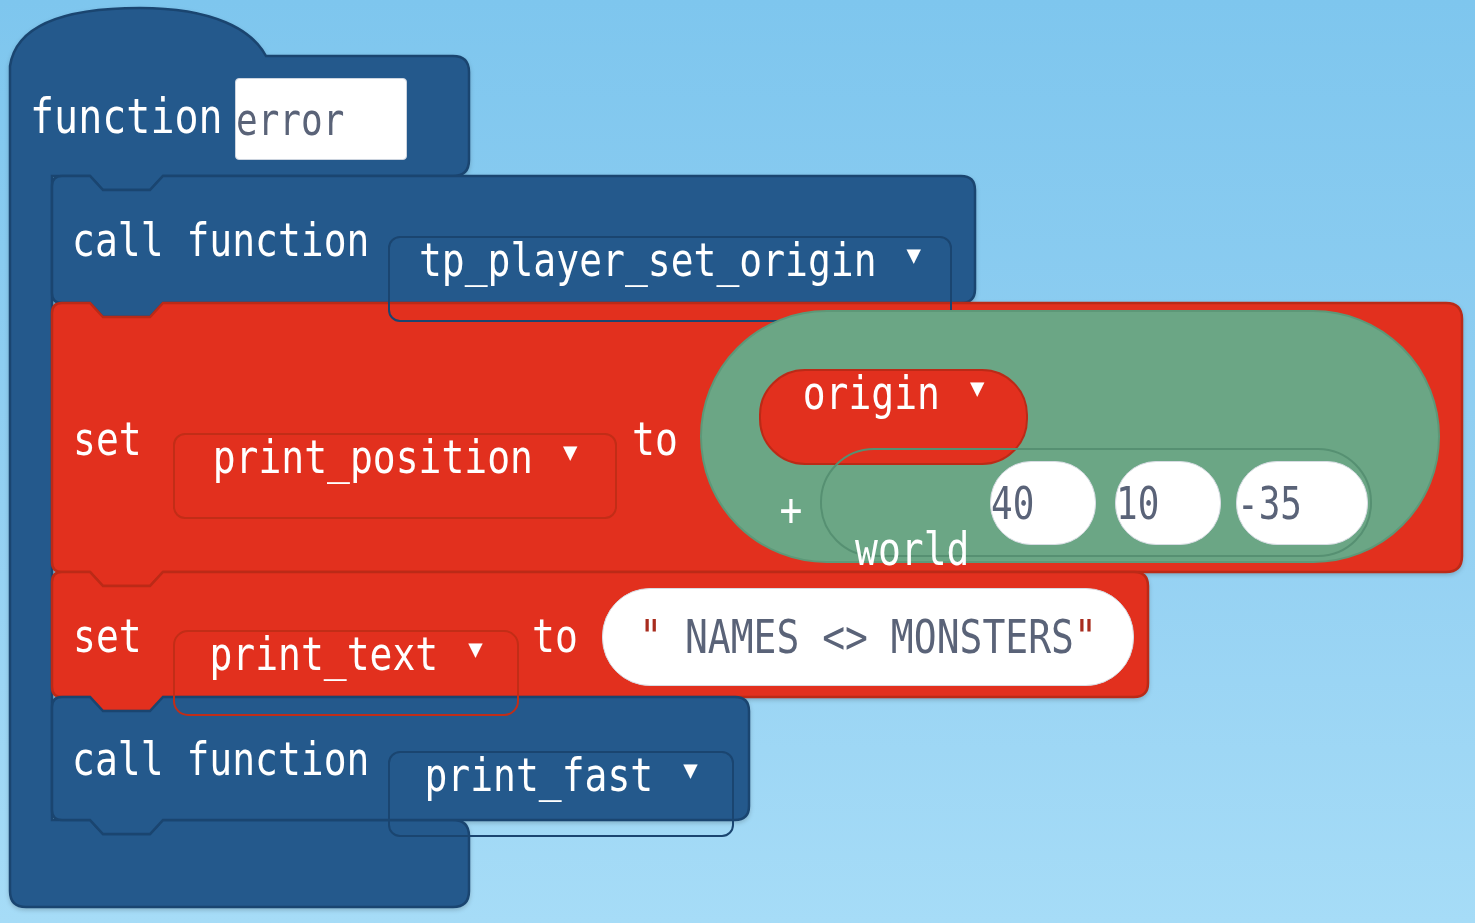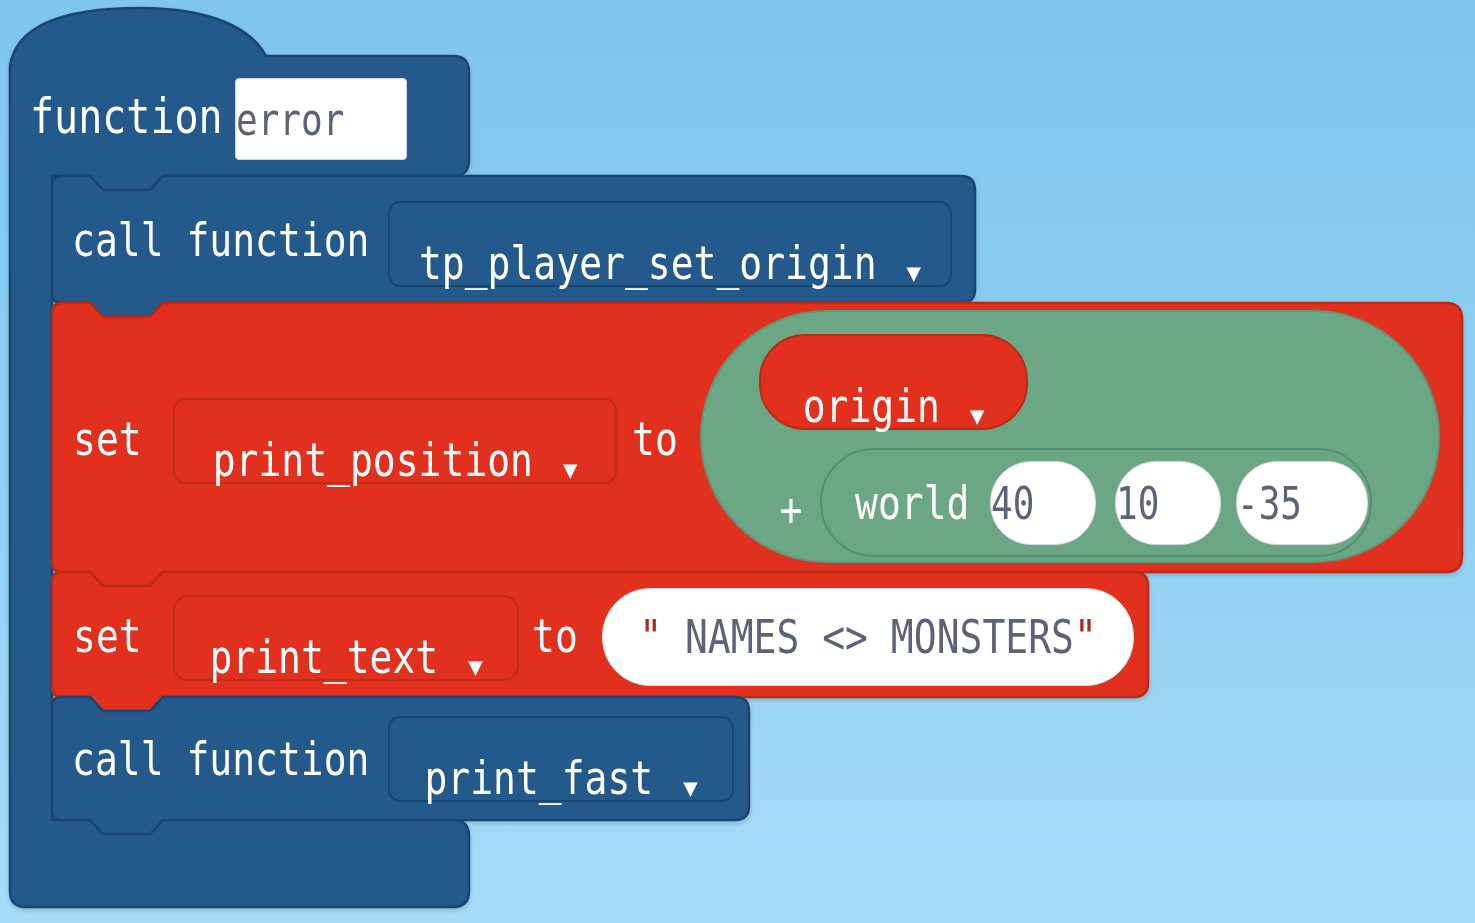--- a/index.html
+++ b/index.html
@@ -9,22 +9,22 @@
     font-family:"DejaVu Sans Mono", monospace;
   }
   .canvas > div{position:absolute;}
   svg.blocks{position:absolute;left:0;top:0;filter:drop-shadow(0 2px 2px rgba(0,0,0,0.18));}
   svg.blocks path.blue{fill:#24598c;stroke:#1a4570;stroke-width:2.5;}
   svg.blocks path.red{fill:#e2301e;stroke:#bb2a17;stroke-width:2.5;}
 
   .lbl{display:flex;align-items:center;color:#ffffff;font-size:38px;}
   .tt{display:inline-block;transform:scaleY(1.22);transform-origin:center;}
 
-  .dd{display:flex;align-items:flex-end;justify-content:center;gap:30px;
-      color:#ffffff;font-size:38px;border-radius:12px;position:absolute;}
+  .dd{display:flex;align-items:flex-start;justify-content:center;gap:30px;
+      color:#ffffff;font-size:38px;border-radius:12px;position:absolute;margin-top:35px;}
   .dd.bluedd{border:2px solid #1a4570;}
   .dd.reddd{border:2px solid #c22d17;}
   .dd.redpill{background:#e2301e;border:2px solid #bb2a17;}
   .arr{font-size:24px;line-height:1;margin-top:5px;}
 
   .field{background:#ffffff;border:1px solid #ccd4df;border-radius:4px;
          display:flex;align-items:center;justify-content:flex-start;
          color:#5a6378;font-size:36px;position:absolute;}
   .oval{background:#ffffff;border:1px solid #d7dce3;border-radius:41px;
         display:flex;align-items:center;
@@ -123,21 +123,21 @@
 
   <div class="green-pill" style="left:700px;top:310px;width:740px;height:253px;">
     <div class="dd redpill" style="left:57px;top:22px;width:265px;height:92px;border-radius:46px;">
       <span class="tt">origin</span>
       <span class="arr">▼</span>
     </div>
     <div class="lbl" style="left:72px;top:160px;width:34px;height:76px;justify-content:center;">
       <span class="tt">+</span>
     </div>
     <div class="worldpill" style="left:118px;top:136px;width:552px;height:109px;">
-      <div class="lbl" style="left:33px;top:0;height:105px;">
+      <div class="lbl" style="left:33px;top:16px;height:105px;align-items:flex-end;">
         <span class="tt">world</span>
       </div>
       <div class="oval" style="left:168px;top:11px;width:104px;height:82px;">
         <span class="tt">40</span>
       </div>
       <div class="oval" style="left:293px;top:11px;width:104px;height:82px;">
         <span class="tt">10</span>
       </div>
       <div class="oval" style="left:414px;top:11px;width:130px;height:82px;">
         <span class="tt">-35</span>

